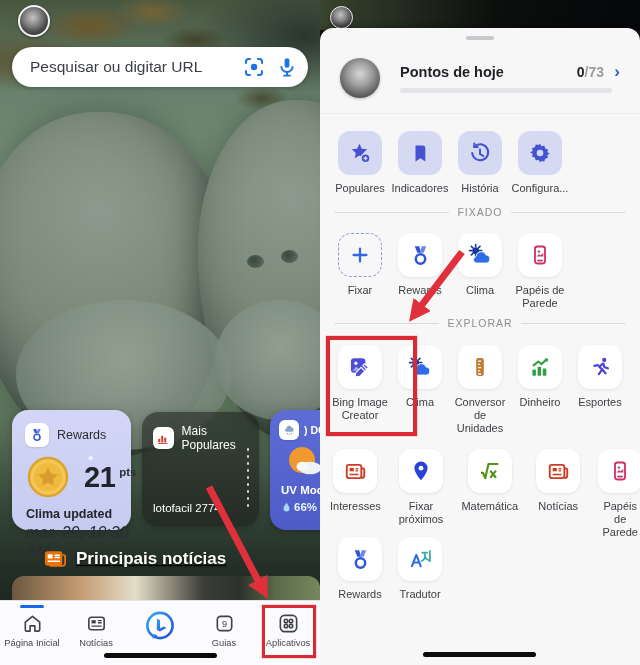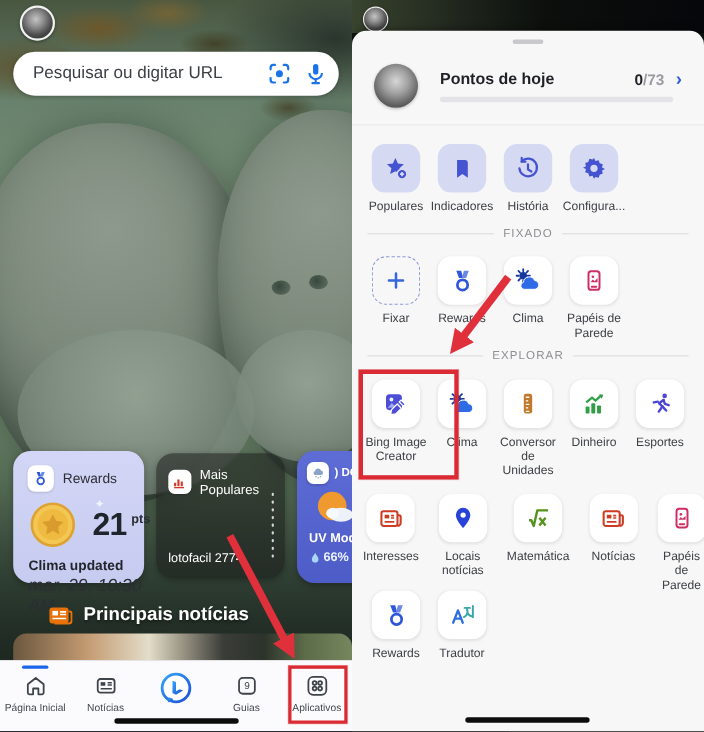--- a/index.html
+++ b/index.html
@@ -61,21 +61,21 @@
 
   #w-uv{left:270px;top:410px;width:62px;height:120px;background:linear-gradient(180deg,#5e6cd6,#4d5cc7);border-radius:16px 0 0 16px;box-shadow:0 2px 6px rgba(0,0,0,.25);}
   #w-uv .w-head{margin:10px 0 0 9px;gap:5px;}
   #w-uv .mini-tile{width:20px;height:20px;border-radius:6px;}
   .uv-head-txt{font-size:10.5px;color:#fff;font-weight:600;white-space:nowrap;}
   .uv-sun{margin:4px 0 0 14px;}
   .uv-label{margin:2px 0 0 11px;font-size:11.5px;color:#fff;font-weight:600;white-space:nowrap;}
   .uv-hum{display:flex;align-items:center;gap:3px;margin:5px 0 0 12px;font-size:11.5px;color:#eaf2ff;font-weight:700;}
 
   
-  .news-head{position:absolute;left:44px;top:549px;display:flex;align-items:center;gap:10px;}
+  .news-head{position:absolute;left:44px;top:549px;display:flex;gap:10px;text-decoration:underline;}
   .news-head .t{font-size:17px;font-weight:700;color:#fff;text-shadow:0 1px 3px rgba(0,0,0,.5);}
   .news-strip{position:absolute;left:12px;top:576px;width:308px;height:26px;border-radius:12px 12px 0 0;
     background:linear-gradient(90deg,#6b573f 0%,#c49b72 22%,#e3ddc9 40%,#9a9484 50%,#3a3d38 62%,#2c332b 74%,#5c6b48 86%,#76875f 100%);}
 
   
   .navbar{position:absolute;left:0;top:600px;width:320px;height:65px;background:#fbfbfd;border-top:1px solid #e4e4e6;}
   .nav-row{display:flex;height:50px;}
   .nav-item{flex:1;display:flex;flex-direction:column;align-items:center;justify-content:flex-start;padding-top:7px;position:relative;}
   .nav-item .lbl{font-size:9.3px;color:#43474d;margin-top:3px;white-space:nowrap;}
   .active-line{position:absolute;left:50%;transform:translateX(-50%);top:4px;width:24px;height:3px;border-radius:2px;background:#1a66e8;}
@@ -506,21 +506,21 @@
           </span>
           <span class="cl">Interesses</span>
         </div>
         <div class="cell">
           <span class="tile">
             <svg width="24" height="24" viewBox="0 0 24 24">
                 <path d="M12 2.6a6.6 6.6 0 0 1 6.6 6.6c0 4.6-6.6 12-6.6 12s-6.6-7.4-6.6-12A6.6 6.6 0 0 1 12 2.6z" fill="#2843d8"></path>
                 <circle cx="12" cy="9.2" r="2.4" fill="#fff"></circle>
               </svg>
           </span>
-          <span class="cl">Locais notícias</span>
+          <span class="cl">Fixar próximos</span>
         </div>
         <div class="cell">
           <span class="tile">
             <svg width="25" height="25" viewBox="0 0 24 24">
                 <path d="M3.8 13.4h2l2.1 5L11 4.8h9.4" fill="none" stroke="#55931d" stroke-width="2.1" stroke-linejoin="round"></path>
                 <path d="M12.8 11.2l5.4 6.8M18.2 11.2l-5.4 6.8" stroke="#55931d" stroke-width="2.1"></path>
               </svg>
           </span>
           <span class="cl">Matemática</span>
         </div>

